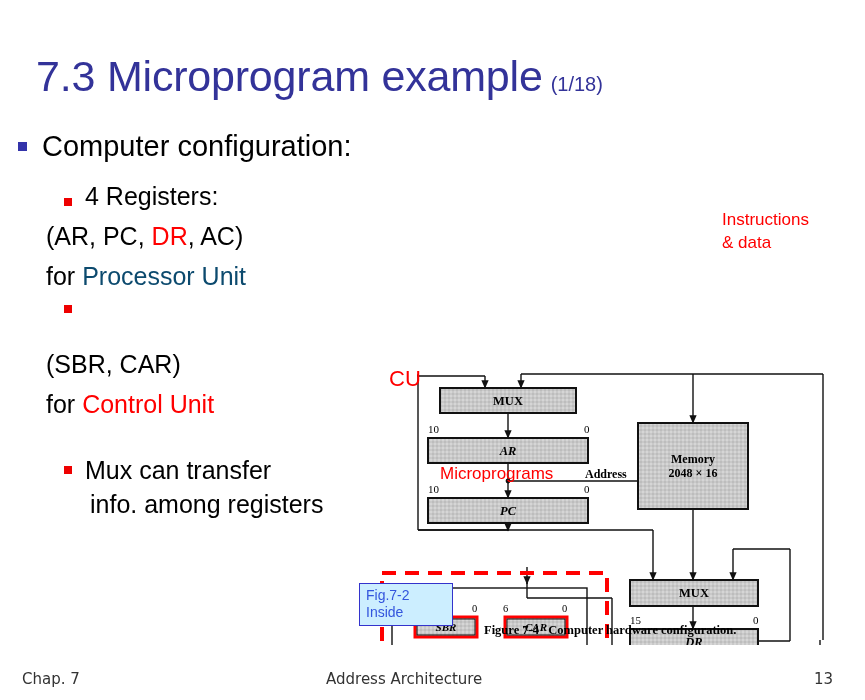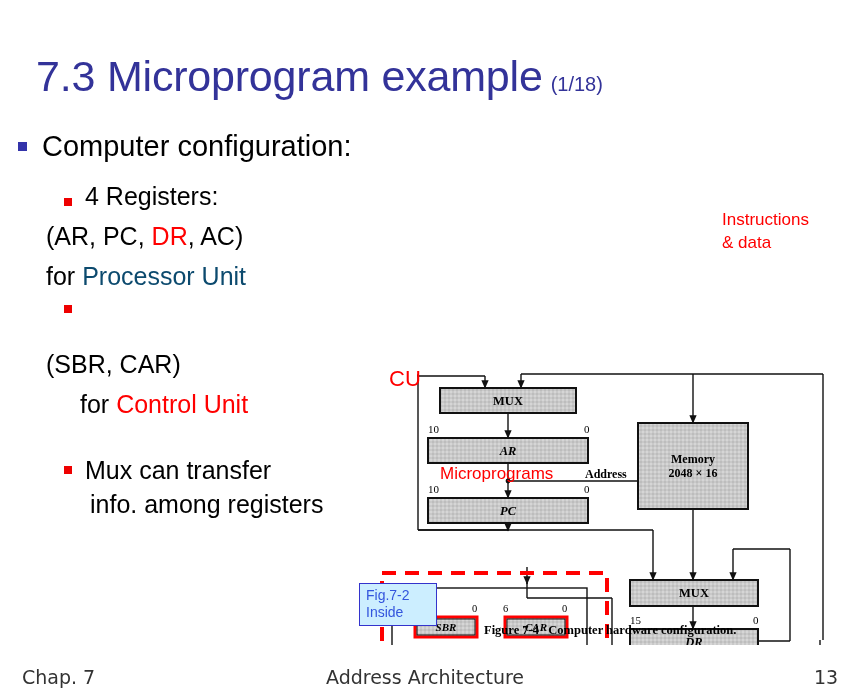--- a/index.html
+++ b/index.html
@@ -84,21 +84,21 @@
     color: #000000;
     white-space: nowrap;
   }
   .blue-em { color: #0c4a6e; }
   .red-em  { color: #ff0000; }
 
   
   .footer {
     position: absolute;
     bottom: 12px;
-    font-size: 19px;
+    font-size: 15px;
     color: #333333;
     font-family: "DejaVu Sans", sans-serif;
   }
   #footer-left  { left: 22px; }
   #footer-mid   { left: 326px; }
   #footer-right { left: 814px; }
 
   
   #figure {
     position: absolute;
@@ -130,21 +130,21 @@
   }
   #anno-instructions { left: 722px; top: 208px; font-size: 17px; line-height: 23px; }
   #anno-cu           { left: 389px; top: 366px; font-size: 22px; }
   #anno-micro        { left: 440px; top: 464px; font-size: 17px; }
 
   
   #callout-box {
     position: absolute;
     left: 359px;
     top: 583px;
-    width: 78px;
+    width: 94px;
     height: 43px;
     background: #cceeff;
     border: 1px solid #3333cc;
     color: #3355dd;
     font-size: 14px;
     line-height: 17px;
     padding: 3px 0 0 6px;
     box-sizing: border-box;
   }
 </style>
@@ -172,21 +172,21 @@
 <div class="plain-line" style="left:46px; top:262px;">
   <span>for </span><span class="blue-em">Processor Unit</span>
 </div>
 
 <div class="bullet-l2" style="left:64px; top:310px;">
   <span class="sq-red"></span>
 </div>
 
 <div class="plain-line" style="left:46px; top:350px;">(SBR, CAR)</div>
 
-<div class="plain-line" style="left:46px; top:390px;margin-left:34px;">
+<div class="plain-line" style="left:46px; top:390px;">
   <span>for </span><span class="red-em">Control Unit</span>
 </div>
 
 <div class="bullet-l2" style="left:64px; top:456px;">
   <span class="sq-red"></span>
   <span class="l2-text">Mux can transfer</span>
 </div>
 <div class="plain-line" style="left:90px; top:490px;">info. among registers</div>
 
 <div id="figure">

